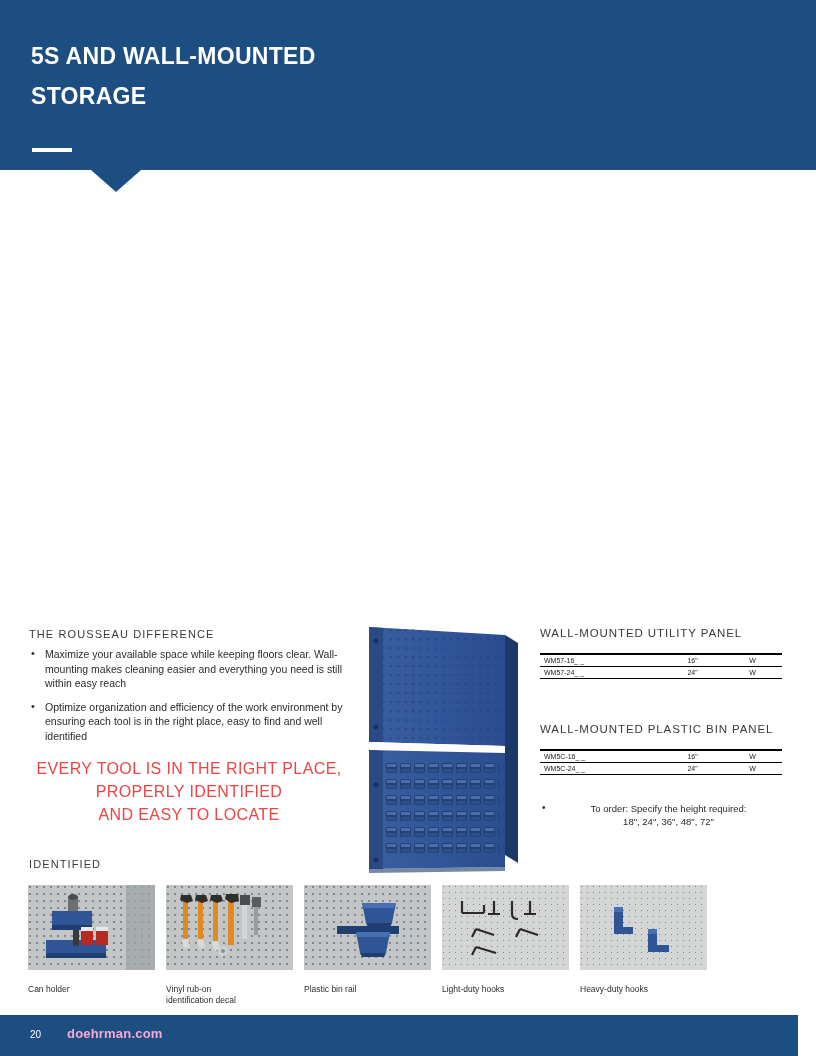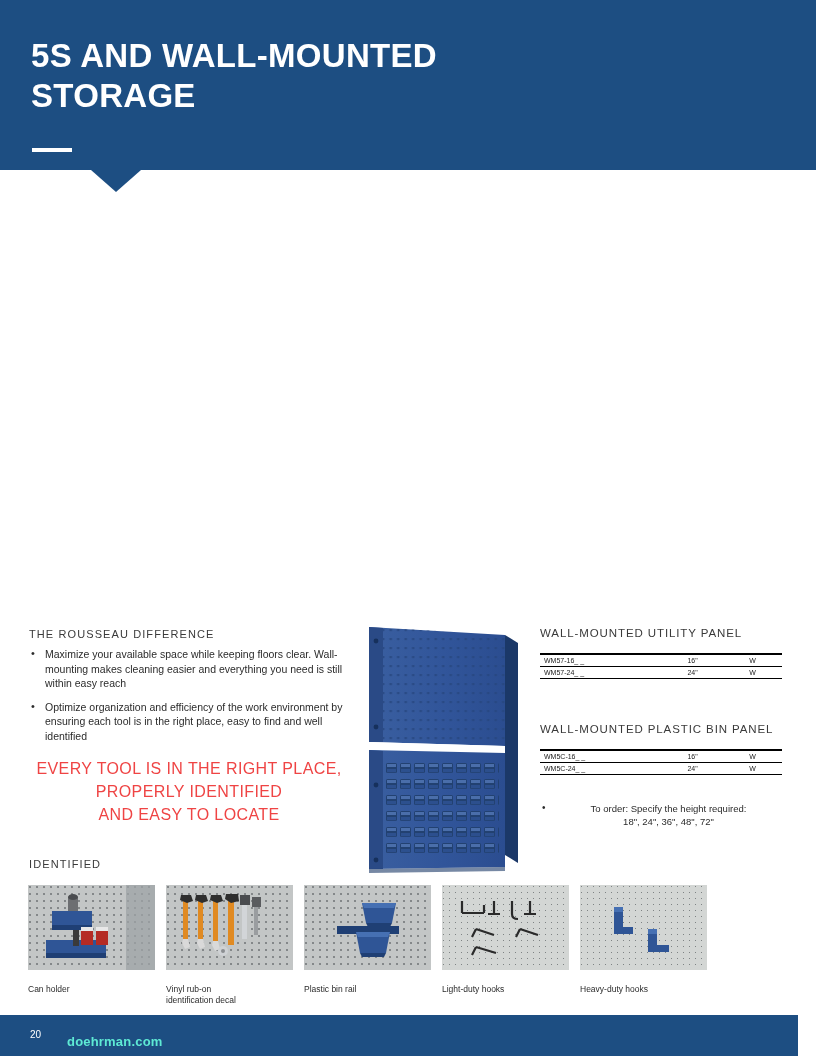--- a/index.html
+++ b/index.html
@@ -27,21 +27,21 @@
     width: 816px;
     height: 170px;
     background: #1d4e82;
   }
   .header-title {
     position: absolute;
     left: 31px;
     top: 36px;
     width: 560px;
     color: #ffffff;
-    font-size: 33px;
+    font-size: 23px;
     font-weight: bold;
     line-height: 40px;
     letter-spacing: 0.3px;
     white-space: pre-line;
   }
   .header-rule {
     position: absolute;
     left: 32px;
     top: 148px;
     width: 40px;
@@ -231,22 +231,22 @@
   .footer-page {
     position: absolute;
     left: 30px;
     top: 14px;
     color: #ffffff;
     font-size: 10px;
   }
   .footer-site {
     position: absolute;
     left: 67px;
-    top: 19px;
-    color: #5eead4;
+    top: 11px;
+    color: #f9a8d4;
     font-size: 13px;
     font-weight: bold;
     letter-spacing: 0.2px;
   }
 </style>
 </head>
 <body>
 
 <div class="page">
 

